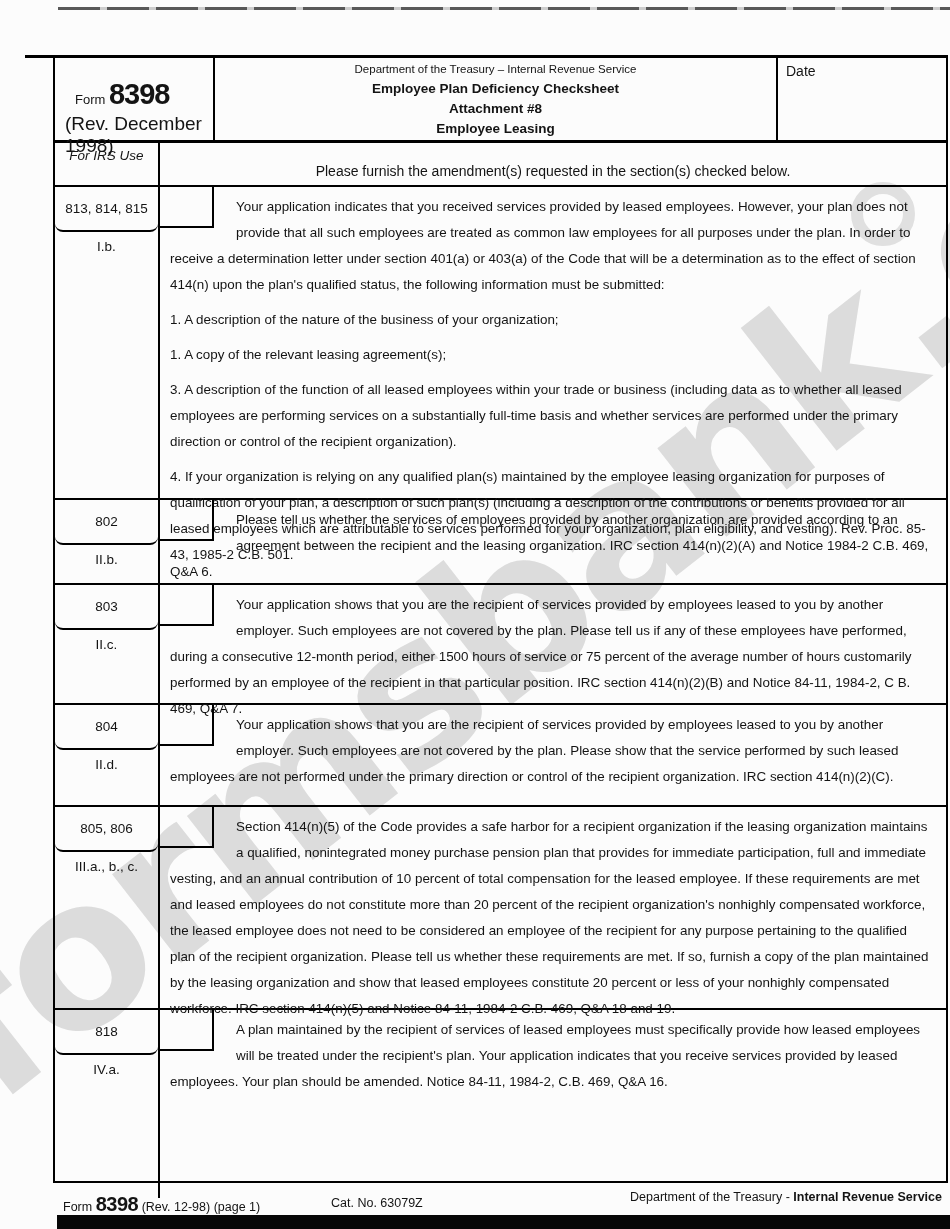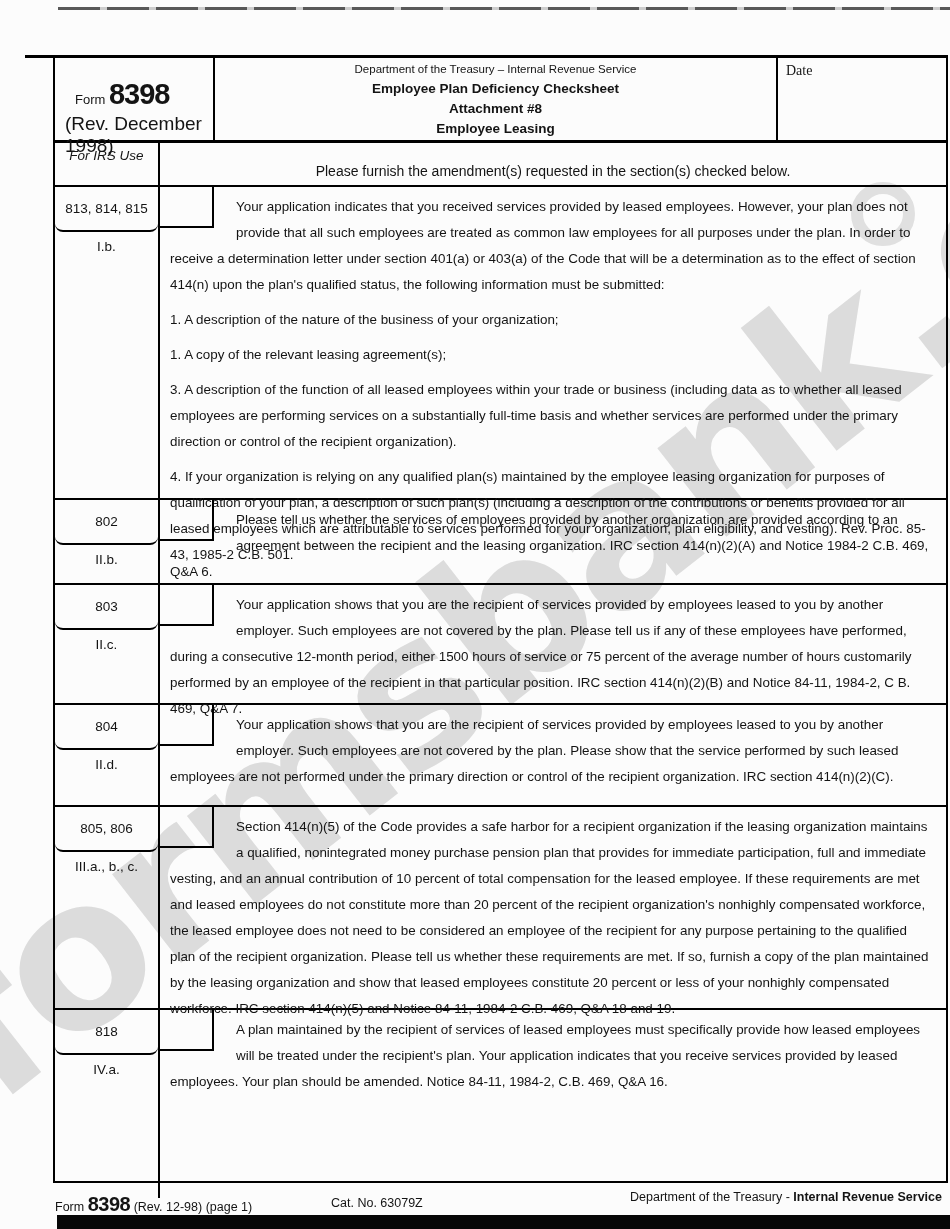--- a/index.html
+++ b/index.html
@@ -27,21 +27,21 @@
   
   .header-row { display:flex; height:85px; border-bottom:3px solid #000; }
   .h-left { width:160px; border-right:2px solid #000; padding:20px 4px 4px 10px; }
   .h-form-line { font-size:13px;margin-left:10px; }
   .h-form-number { font-size:29px; font-weight:bold; letter-spacing:-1px; }
   .h-rev { font-size:19px; margin-top:2px; }
   .h-center { flex:1; text-align:center; padding-top:5px; }
   .h-agency { font-size:11.5px; }
   .h-title { font-size:13.5px; font-weight:bold; margin-top:6px; }
   .h-sub { font-size:13.5px; font-weight:bold; margin-top:5px; }
-  .h-right { width:170px; border-left:2px solid #000; padding:5px 8px; font-size:14px;font-family:Liberation Serif, serif; }
+  .h-right { width:170px; border-left:2px solid #000; padding:5px 8px; font-size:14px; }
 
   
   .irs-row { display:flex; height:42px; }
   .i-left { width:105px; border-right:2px solid #000; font-style:italic; font-size:13.5px;
     text-align:center; padding-top:5px; }
   .i-right { flex:1; text-align:center; font-size:14px; padding-top:20px; }
 
   
   .item { display:flex; border-top:2px solid #000; }
   .row-1{height:313px} .row-2{height:85px} .row-3{height:120px}
@@ -52,21 +52,21 @@
   .item-section { padding-top:7px; }
   .item-right { flex:1; position:relative; }
   .checkbox { position:absolute; left:0; top:0; width:54px; height:41px;
     border-right:2px solid #000; border-bottom:2px solid #000; cursor:pointer; }
   .item-body { padding:7px 14px 0 10px; font-size:13.4px; line-height:26px; }
   .item-body p { margin:0 0 9px 0; }
   .cb-spacer { float:left; width:66px; height:42px; }
 
   
   .footer { position:absolute; left:55px; top:1189px; right:2px; height:26px; font-size:12.5px; z-index:2; }
-  .f-left { position:absolute; left:0; top:4px; white-space:nowrap; }
+  .f-left { position:absolute; left:8px; top:4px; white-space:nowrap; }
   .f-num { font-size:20px; font-weight:bold; letter-spacing:-0.5px; }
   .f-cat { position:absolute; left:276px; top:7px; }
   .f-right { position:absolute; right:6px; top:1px; }
   .f-bold { font-weight:bold; }
 </style>
 </head>
 <body>
 
 <div class="page">
 

